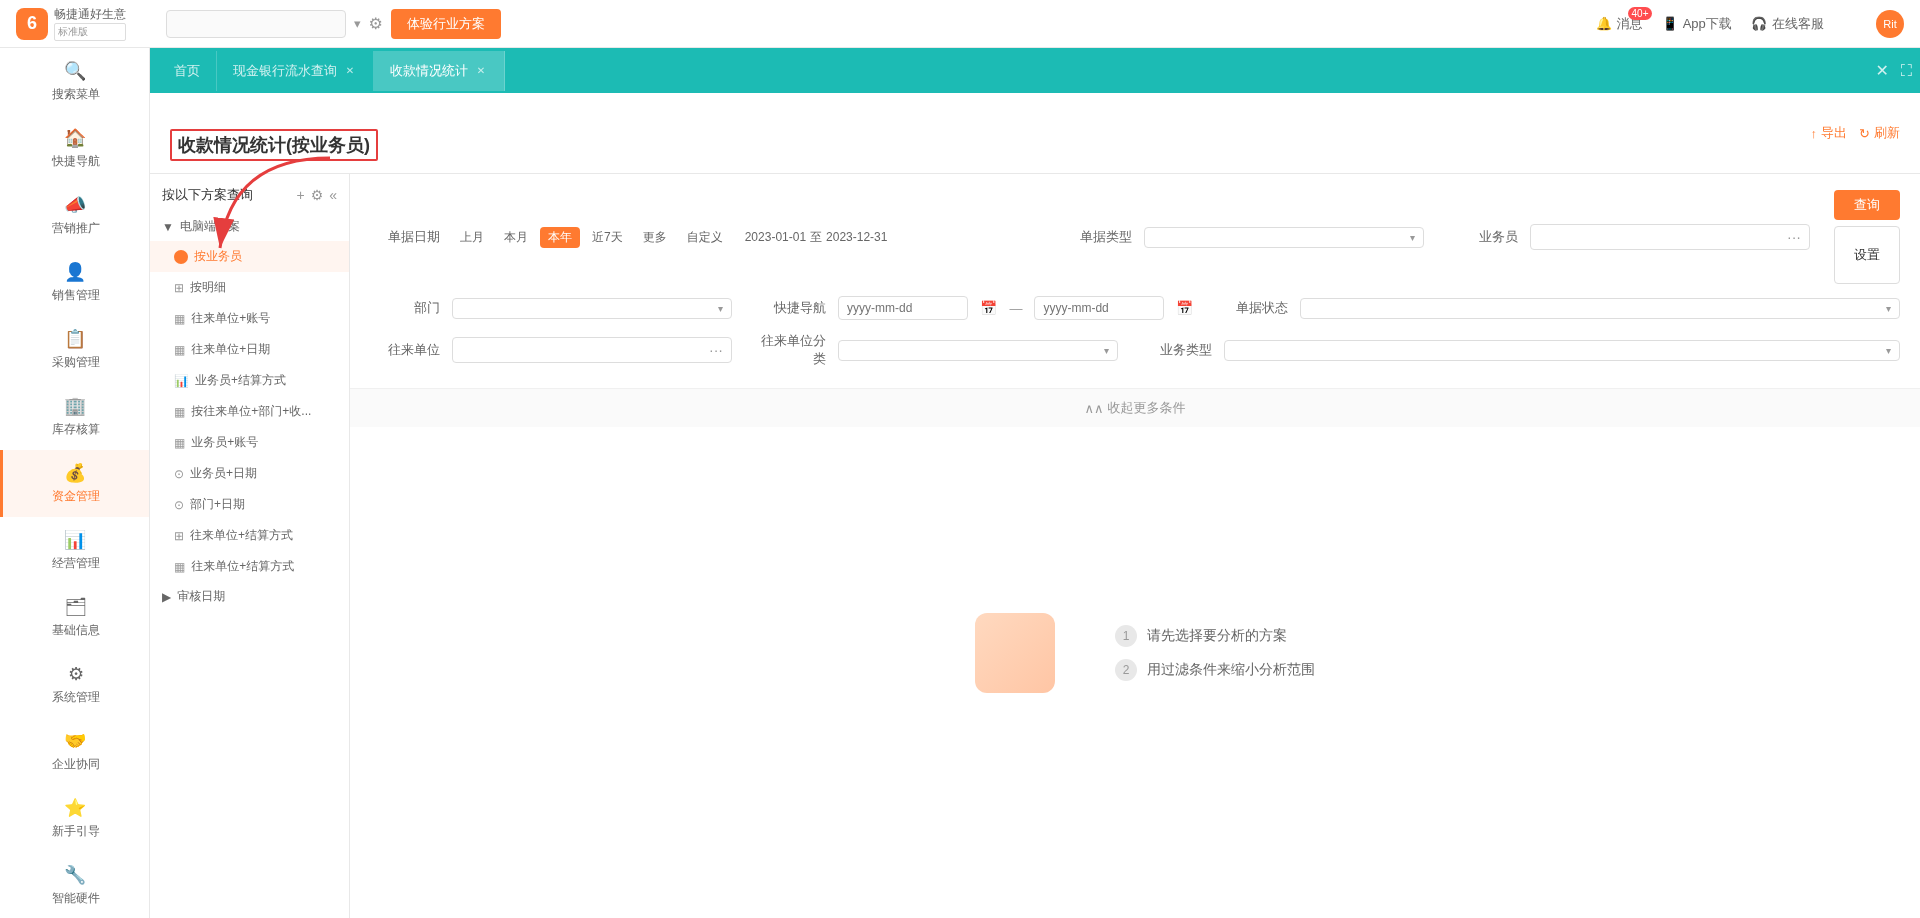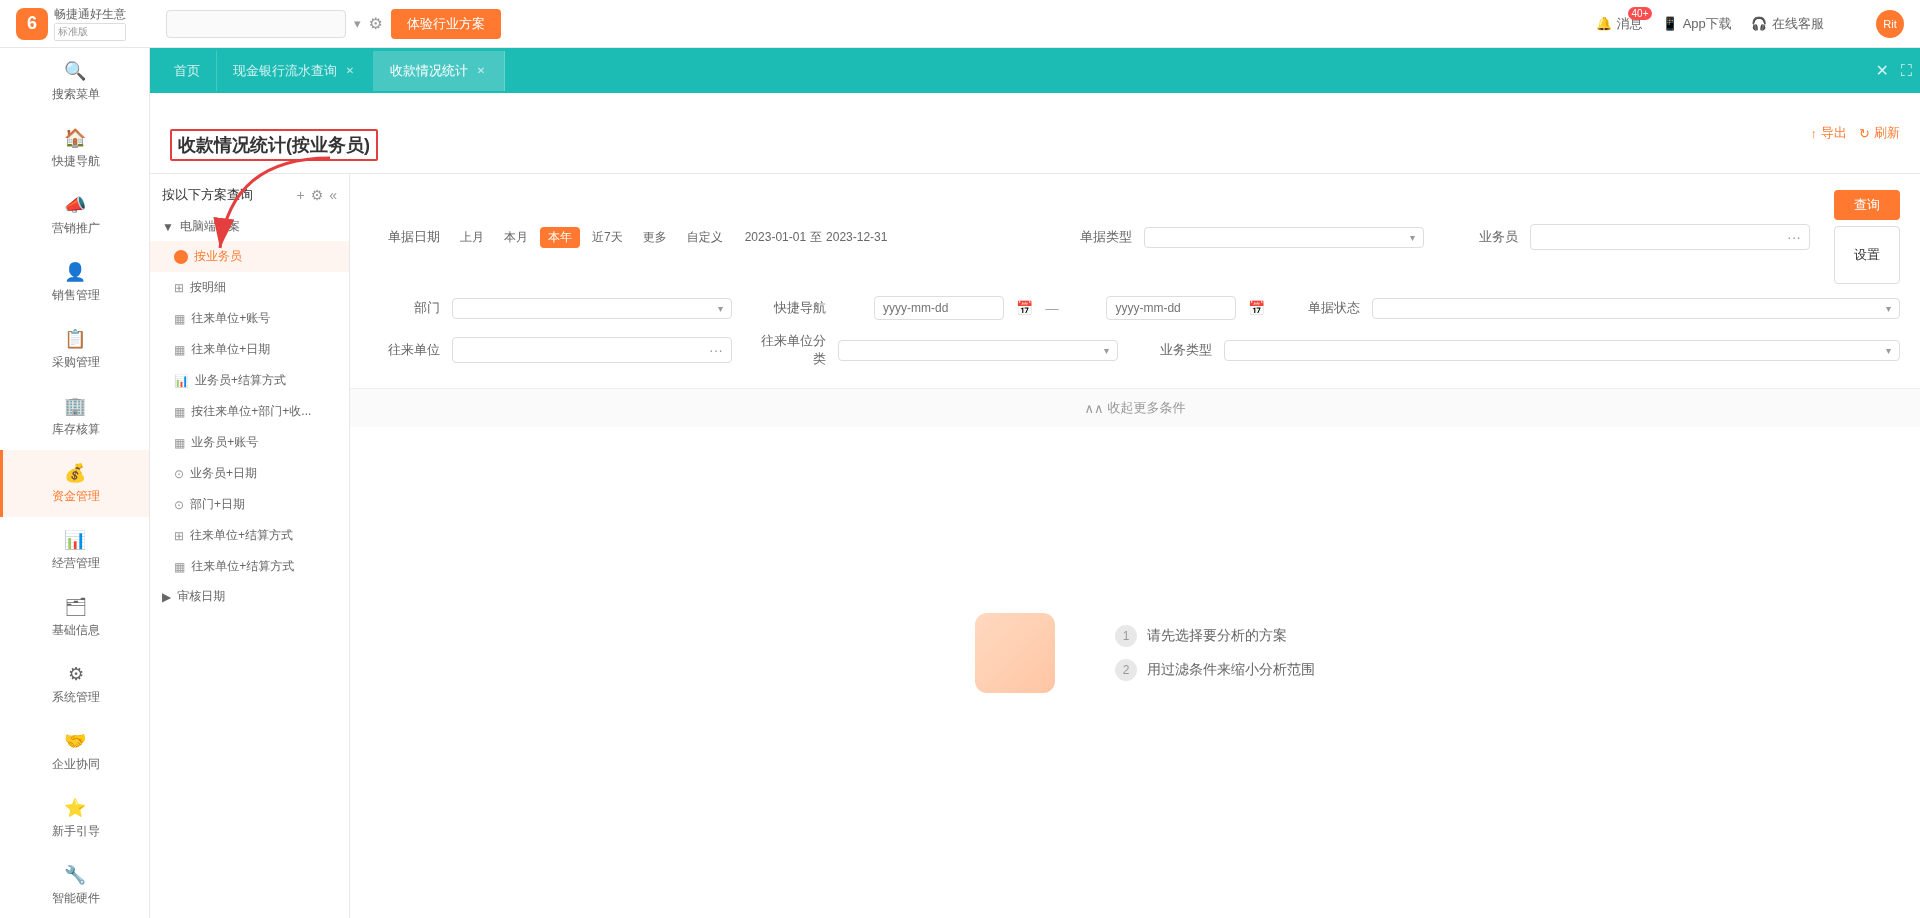--- a/index.html
+++ b/index.html
@@ -294,21 +294,20 @@
     }
     .filter-chevron { color: #999; font-size: 10px; }
 
     .filter-input {
       border: 1px solid #ddd;
       border-radius: 4px;
       padding: 4px 8px;
       font-size: 12px;
       color: #999;
       width: 130px;
-      margin-left: 36px;
     }
     .date-separator { color: #999; }
 
     .more-conditions-bar {
       display: flex; justify-content: center; align-items: center;
       padding: 10px;
       background: #fafafa;
       border-top: 1px solid #f0f0f0;
       cursor: pointer;
     }

